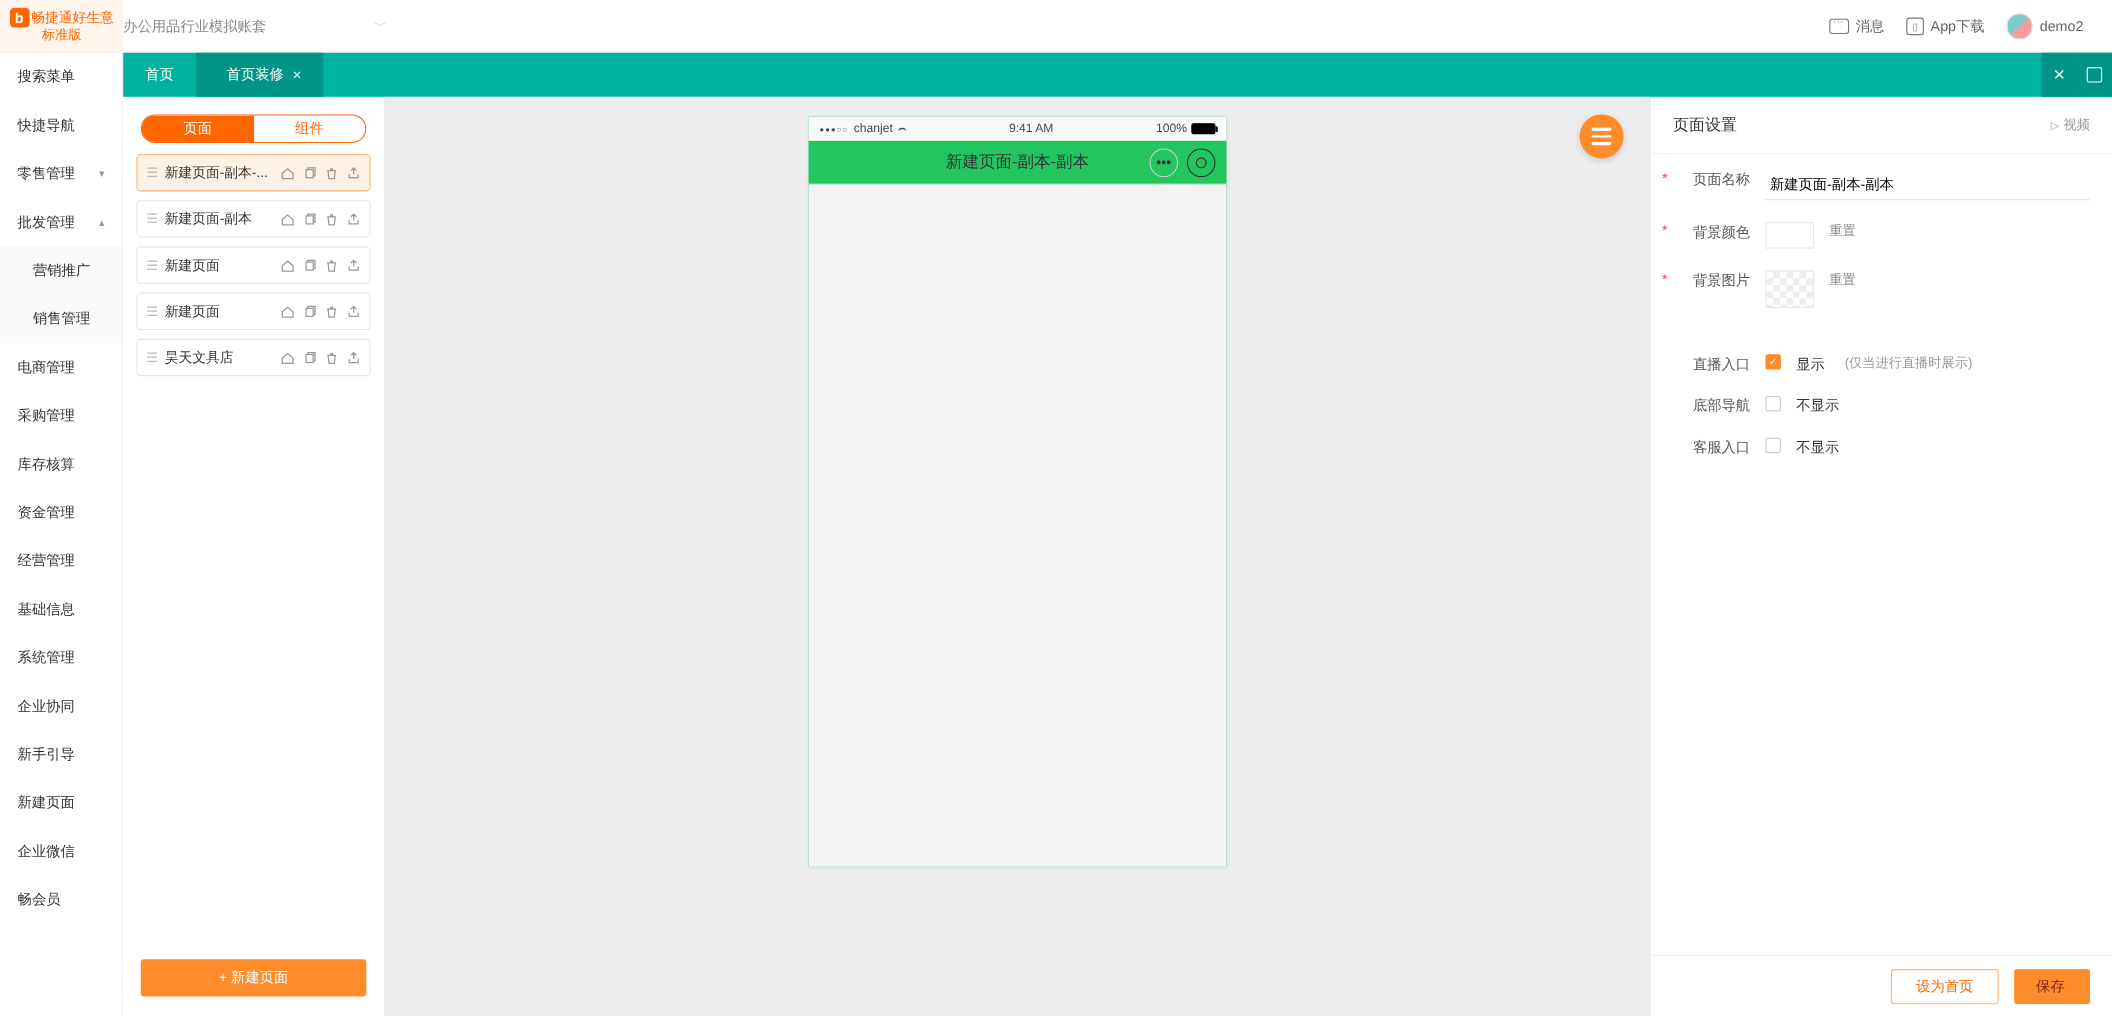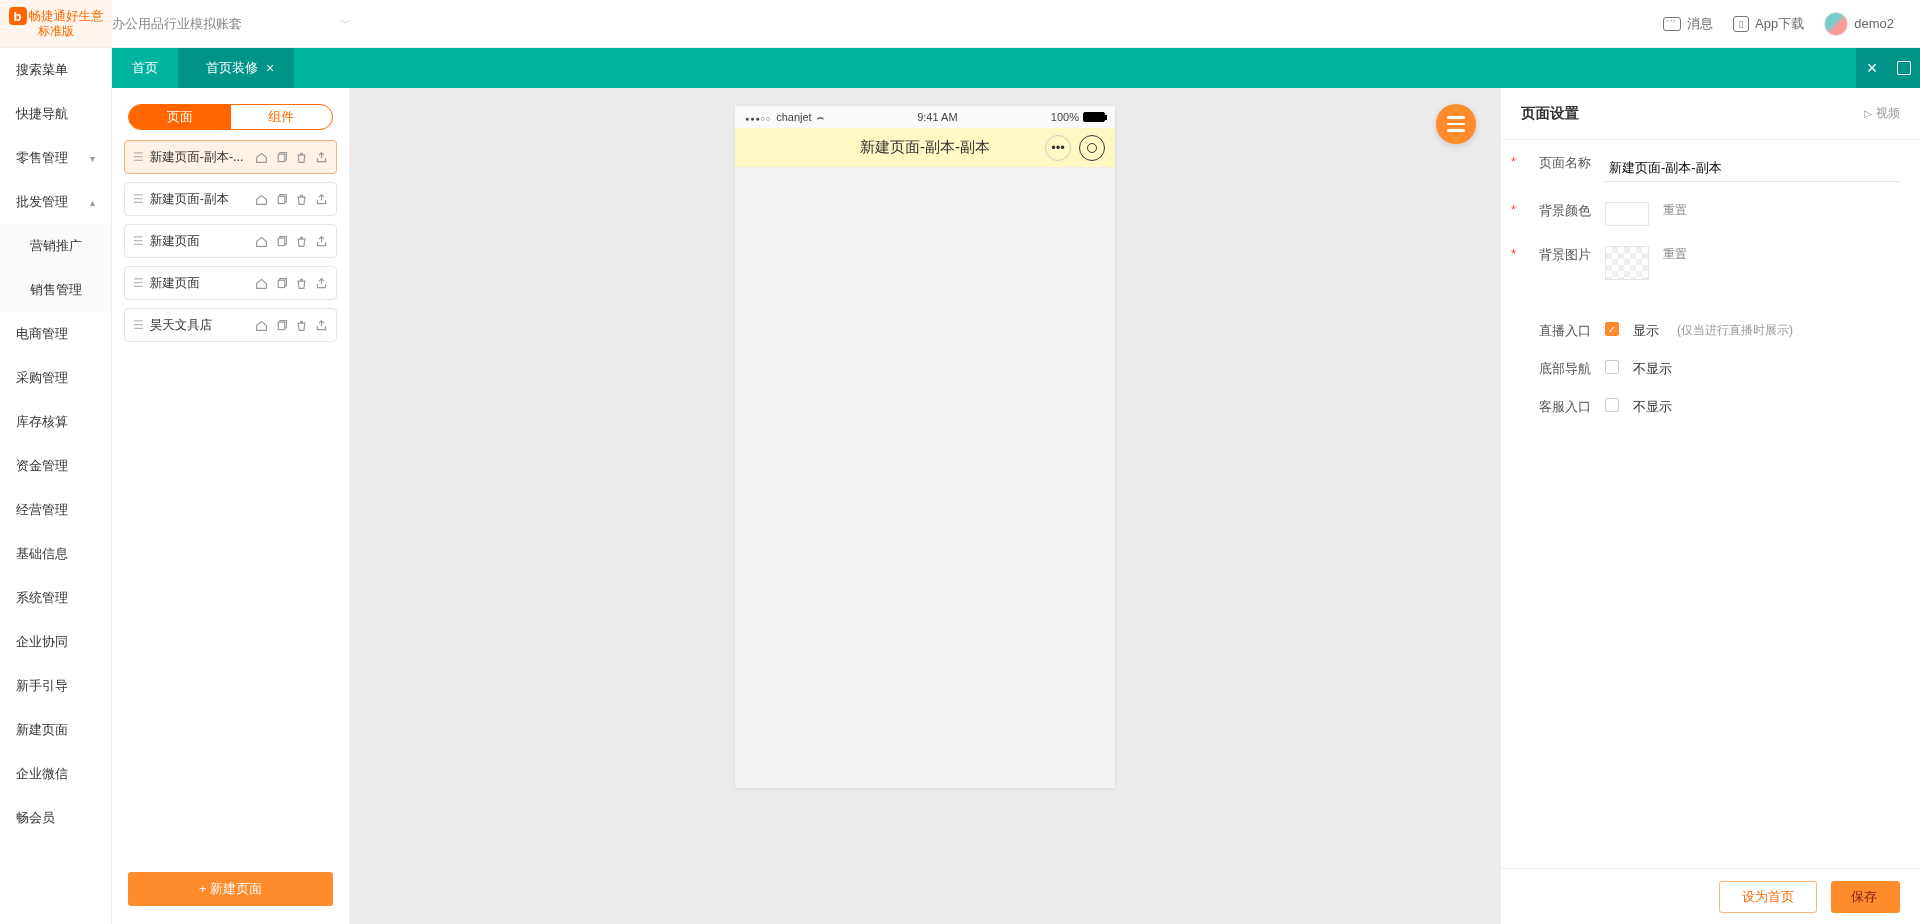--- a/index.html
+++ b/index.html
@@ -58,40 +58,40 @@
   .drag { color:#bbb; font-size:12px;}
   .page-row .name { flex:1; white-space:nowrap; overflow:hidden; text-overflow:ellipsis; font-size:12.5px;}
   .mini-icons { display:flex; gap:6px; color:#999;}
   .mini { width:14px; height:14px; display:flex; align-items:center; justify-content:center; font-size:11px; cursor:pointer;}
   .mini svg { width:13px; height:13px; stroke:#999; fill:none; stroke-width:1.4;}
   .newpage-bar { padding:12px 16px 18px;}
   .newpage-btn { width:100%; height:34px; background:#ff8b2b; color:#fff; border:none; border-radius:3px; cursor:pointer; font-size:13px;}
 
   
   .canvas { flex:1; background:#ececec; position:relative; overflow:auto;}
-  .phone { position:absolute; left:50%; top:18px; transform:translateX(-50%); width:380px; background:#fef9c3; box-shadow:0 1px 4px rgba(0,0,0,.08);}
+  .phone { position:absolute; left:50%; top:18px; transform:translateX(-50%); width:380px; background:#22c55e; box-shadow:0 1px 4px rgba(0,0,0,.08);}
   .phone-status { height:22px; background:#fafafa; display:flex; align-items:center; padding:0 10px; font-size:11px; color:#444; justify-content:space-between;}
   .ph-left { display:flex; align-items:center; gap:5px;}
   .dots::before{content:"●●●○○"; letter-spacing:1px; font-size:7px;}
   .wifi::before{content:"⌢"; font-weight:bold;}
   .ph-right { display:flex; align-items:center; gap:4px;}
   .batt { width:22px; height:10px; border:1px solid #000; border-radius:2px; position:relative; background:#000;}
   .batt::after{content:"";position:absolute;right:-3px;top:2px;width:2px;height:5px;background:#000;}
   .phone-title { height:40px; display:flex; align-items:center; justify-content:center; position:relative; border-bottom:1px solid #eee; font-size:15px;}
   .phone-title .dots3 { position:absolute; right:44px; width:26px;height:26px;border:1px solid #ccc;border-radius:13px;display:flex;align-items:center;justify-content:center;font-size:13px;}
   .phone-title .target { position:absolute; right:10px; width:26px;height:26px;border:1.5px solid #333;border-radius:13px;display:flex;align-items:center;justify-content:center;}
   .phone-title .target::after{content:"";width:8px;height:8px;border:1.5px solid #333;border-radius:50%;}
   .phone-body { height:620px; background:#f3f3f3;}
   .fab { position:absolute; right:24px; top:16px; width:40px; height:40px; border-radius:50%; background:#ff8b2b; box-shadow:0 2px 6px rgba(0,0,0,.15); cursor:pointer; display:flex; flex-direction:column; align-items:center; justify-content:center; gap:4px;}
   .fab span{ width:18px; height:2.5px; background:#fff; border-radius:2px;}
 
   
   .rightpanel { width:420px; border-left:1px solid #eee; display:flex; flex-direction:column;}
   .rp-head { height:52px; display:flex; align-items:center; justify-content:space-between; padding:0 20px; border-bottom:1px solid #f3f3f3;}
-  .rp-title { font-size:14.5px;font-weight:bold;}
+  .rp-title { font-size:14.5px;}
   .rp-video { color:#999; display:flex; align-items:center; gap:4px; cursor:pointer; font-size:12px;}
   .rp-video::before{content:"▷"; font-size:10px;}
   .rp-body { flex:1; overflow:auto; padding:14px 20px;}
   .frow { display:flex; align-items:flex-start; margin-bottom:20px; gap:14px;}
   .flabel { width:70px; text-align:right; color:#555; font-size:13px; position:relative;}
   .req::before{ content:"*"; color:#f44; position:absolute; left:-10px;}
   .finput { flex:1; height:28px; border:none; border-bottom:1px solid #e5e5e5; padding:2px 4px; font-size:13px; outline:none;}
   .swatch { width:44px; height:24px; border:1px solid #e5e5e5; background:#fff;}
   .reset { color:#888; font-size:12px; cursor:pointer;}
   .checker { width:44px; height:34px; border:1px solid #e5e5e5; background:

